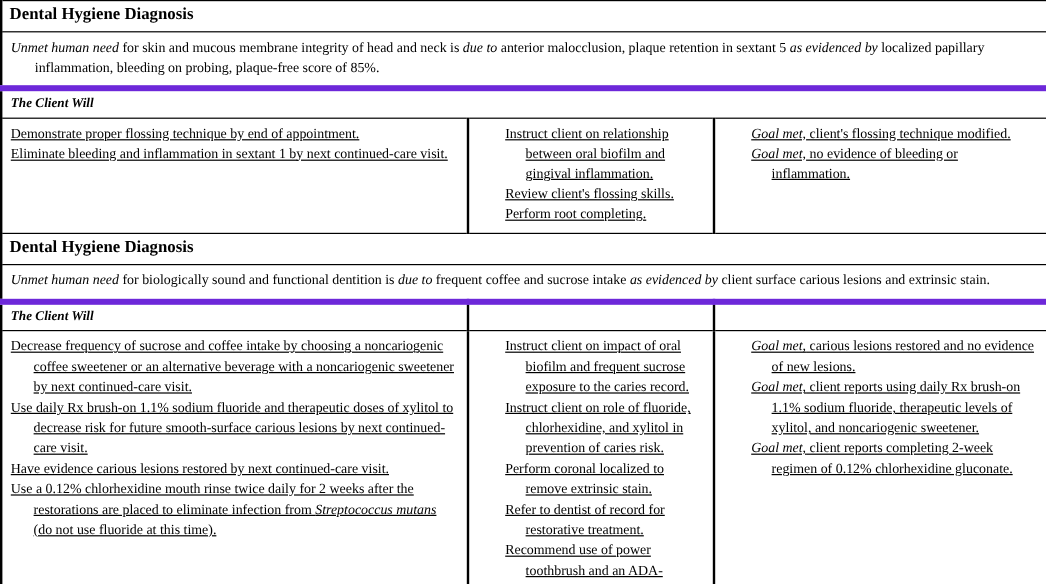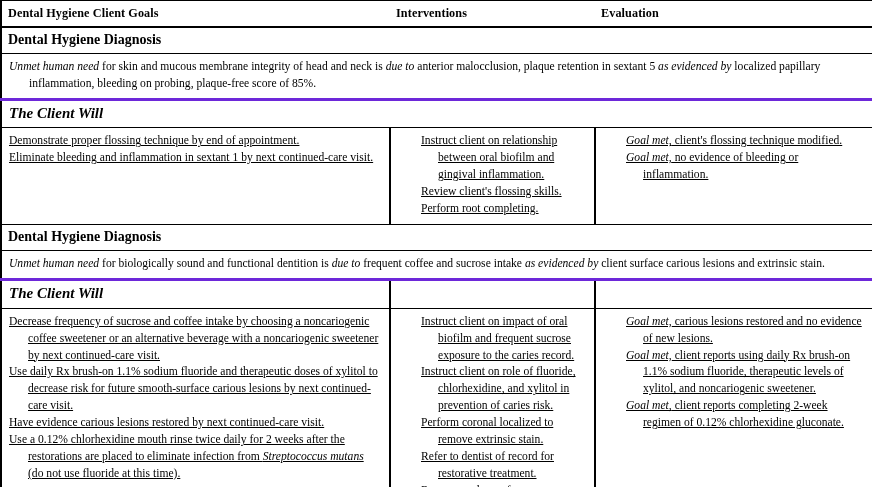--- a/index.html
+++ b/index.html
@@ -52,21 +52,21 @@
     vertical-align: middle;
   }
   .band-label {
     font-weight: bold;
     font-size: 14px;
     line-height: 1.15;
   }
 
   
   .dx-row td {
-    border-bottom: 3px solid #6d28d9;
+    border-bottom: 5px solid #6d28d9;
     padding: 5px 7px 6px 7px;
     vertical-align: top;
   }
   .dx-text {
     font-size: 11.6px;
     line-height: 1.42;
     text-indent: 0;
   }
   .dx-text .cont {
     display: block;
@@ -77,21 +77,21 @@
   
   .cw-row td {
     border-bottom: 1px solid #000;
     padding: 4px 7px 5px 7px;
     vertical-align: middle;
     height: 22px;
   }
   .cw-label {
     font-style: italic;
     font-weight: bold;
-    font-size: 15px;
+    font-size: 11px;
     line-height: 1.15;
   }
   .cw-row td.div-l { border-left: 2px solid #000; }
 
   
   .body-row td {
     vertical-align: top;
     padding: 5px 7px 6px 7px;
     border-bottom: 1px solid #000;
     text-decoration: underline;
@@ -125,31 +125,20 @@
 <body>
 
 <table class="care-plan">
   <colgroup>
     <col class="c-goals">
     <col class="c-interventions">
     <col class="c-evaluation">
   </colgroup>
   <tbody>
 
-    <tr class="hdr-row">
-      <td>
-        <div class="hdr-label">Dental Hygiene Client Goals</div>
-      </td>
-      <td>
-        <div class="hdr-label">Interventions</div>
-      </td>
-      <td>
-        <div class="hdr-label">Evaluation</div>
-      </td>
-    </tr>
 
     <tr class="band-row">
       <td colspan="3">
         <div class="band-label">Dental Hygiene Diagnosis</div>
       </td>
     </tr>
 
     <tr class="dx-row">
       <td colspan="3">
         <div class="dx-text">

